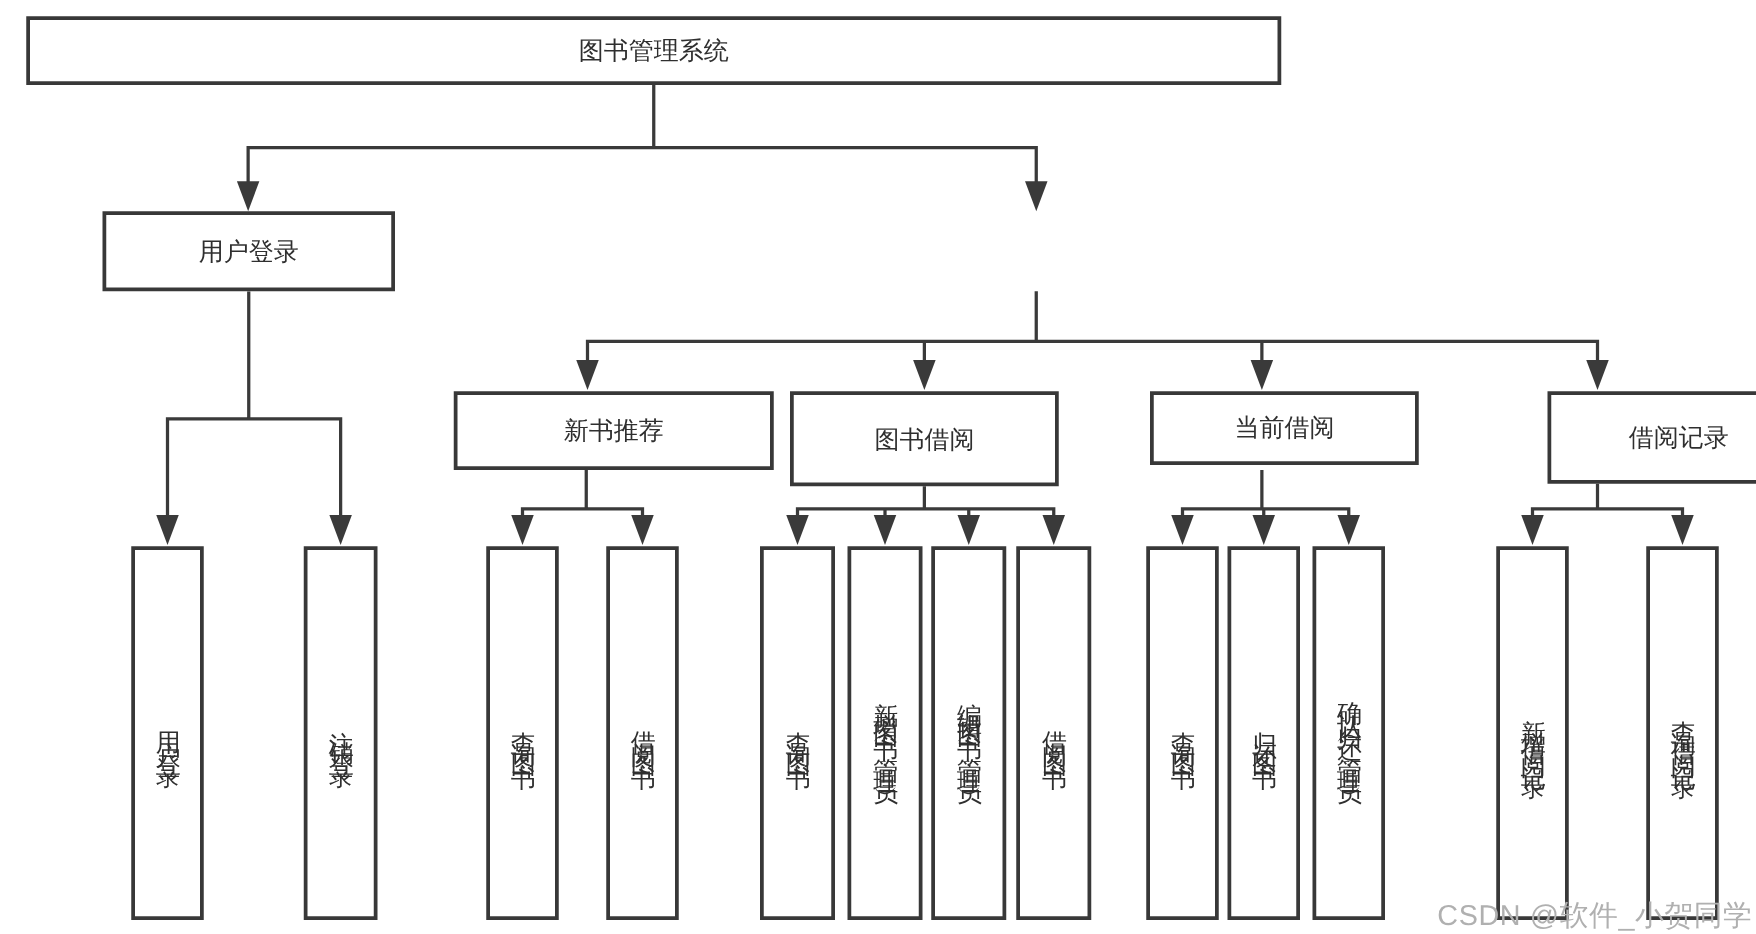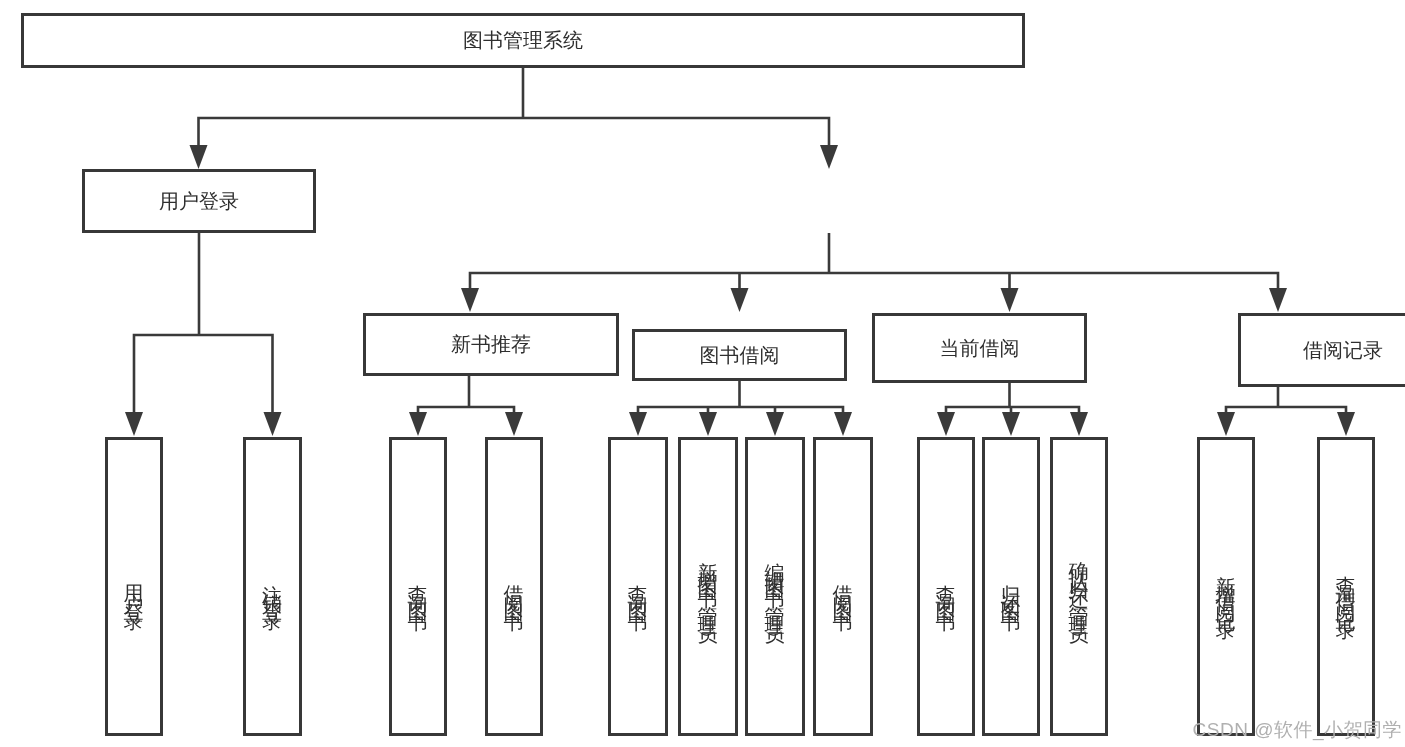--- a/index.html
+++ b/index.html
@@ -33,21 +33,21 @@
   }
   .leaf span{
     writing-mode:vertical-rl;
     text-orientation:mixed;
     letter-spacing:9px;
     line-height:1;
   }
   .watermark{
     position:absolute;
     right:3px;top:717px;
-    font-size:19px;
+    font-size:23px;
     color:var(--watermark);
     letter-spacing:0.5px;
     white-space:nowrap;
   }
 </style>
 </head>
 <body>
 
 <div class="stage">
 
@@ -105,24 +105,24 @@
     <span>图书管理系统</span>
   </div>
 
   <div class="node" style="left:82px;top:169px;width:234px;height:64px;">
     <span>用户登录</span>
   </div>
 
   <div class="node" style="left:363px;top:313px;width:256px;height:63px;">
     <span>新书推荐</span>
   </div>
-  <div class="node" style="left:632px;top:329px;width:215px;height:52px;">
+  <div class="node" style="left:632px;top:313px;width:215px;height:76px;">
     <span>图书借阅</span>
   </div>
-  <div class="node" style="left:872px;top:313px;width:215px;height:70px;">
+  <div class="node" style="left:920px;top:313px;width:215px;height:59px;">
     <span>当前借阅</span>
   </div>
   <div class="node" style="left:1238px;top:313px;width:210px;height:74px;">
     <span>借阅记录</span>
   </div>
 
   <div class="node leaf" style="left:105px;top:437px;width:58px;height:299px;">
     <span>用户登录</span>
   </div>
   <div class="node leaf" style="left:243px;top:437px;width:59px;height:299px;">

